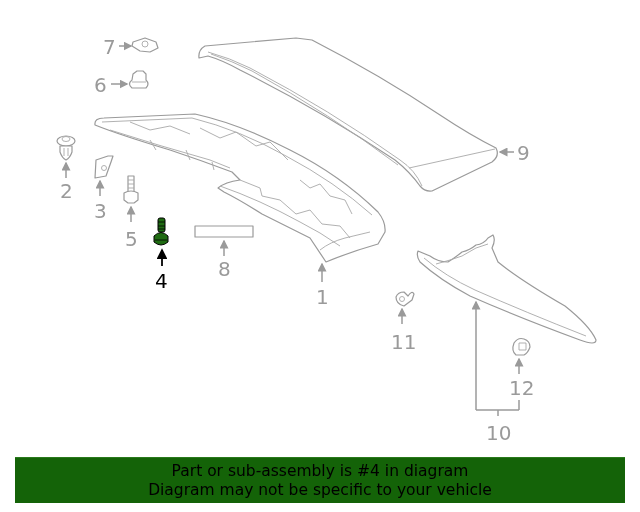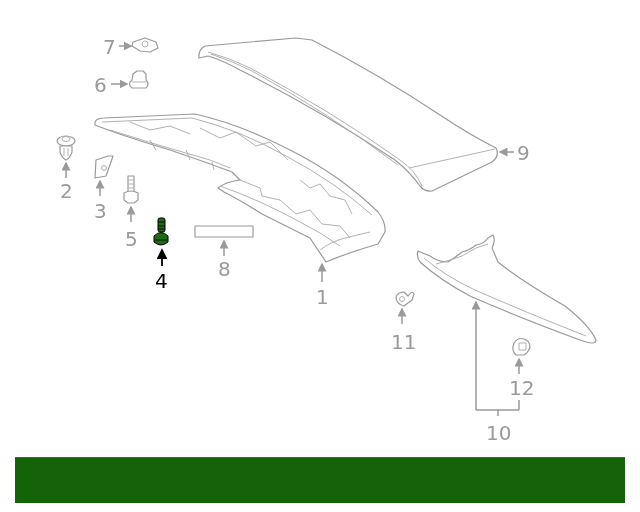--- a/index.html
+++ b/index.html
@@ -152,13 +152,15 @@
     <path class="part" d="M514,343 Q518,337 524,339 Q530,341 530,347 Q528,353 524,355 L516,355 Q511,351 514,343 Z"></path>
     <path class="detail" d="M519,343 L526,343 L526,350 L519,350 Z"></path>
   </g>
   <g>
     <line class="leader" x1="519" y1="374" x2="519" y2="359" marker-end="url(#arrow-grey)"></line>
     <text class="callout" x="509" y="395">12</text>
   </g>
 </svg>
 
 <div class="banner">
+  <span>Part or sub-assembly is #4 in diagram</span>
+  <span>Diagram may not be specific to your vehicle</span>
 </div>
 
 </body></html>

